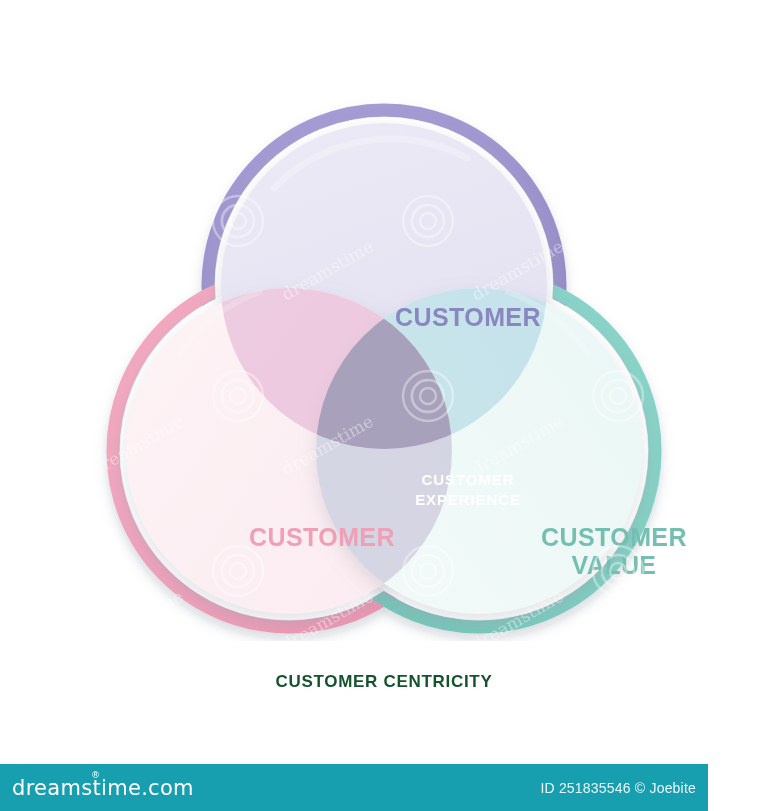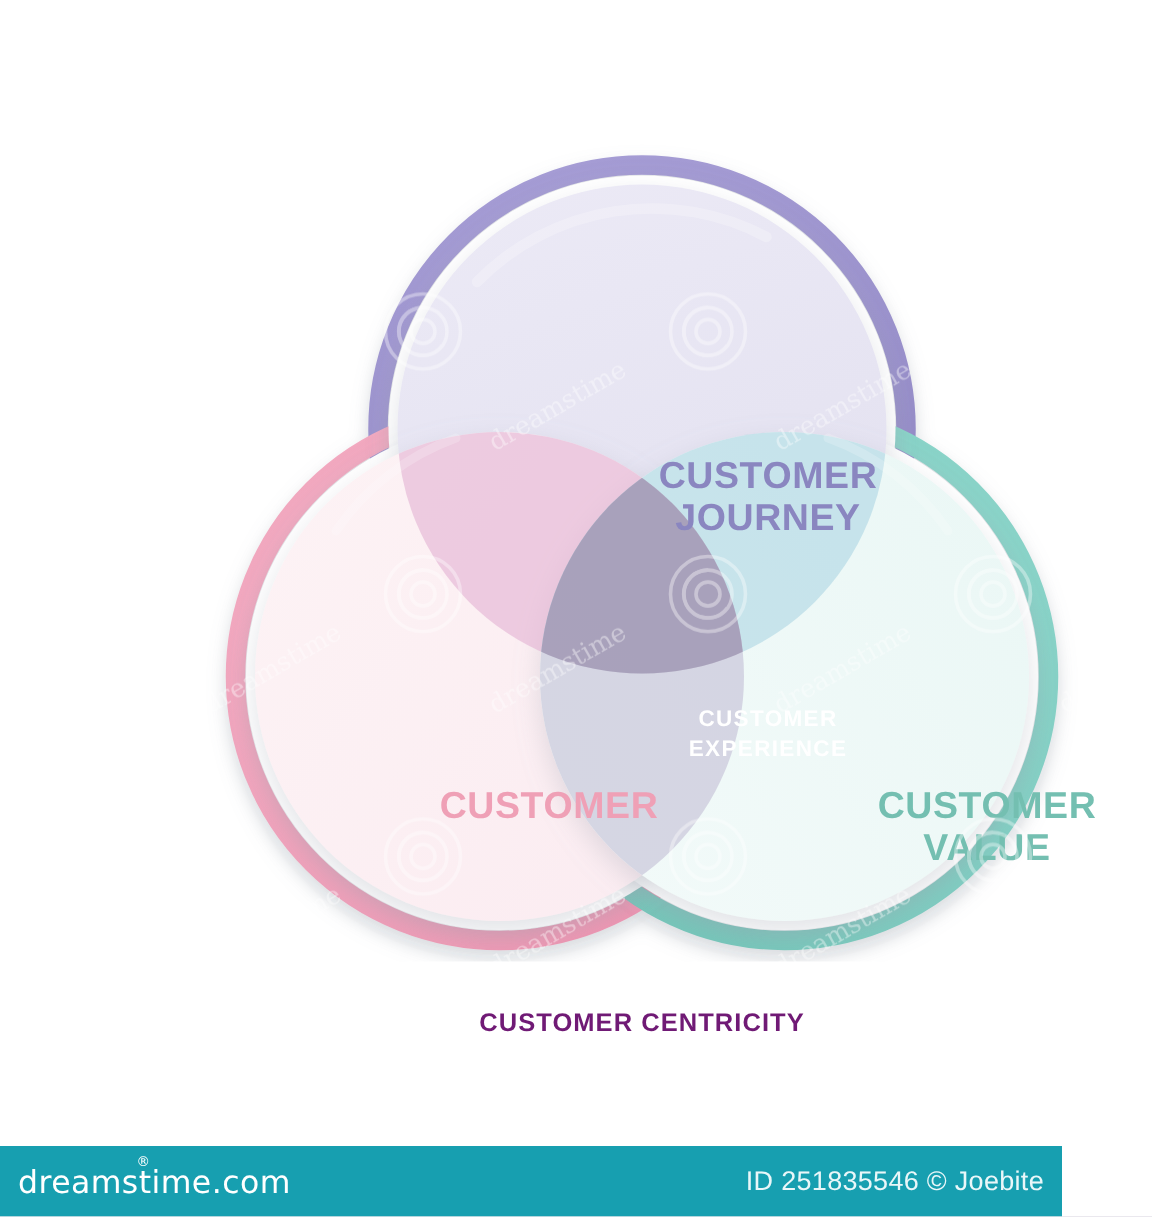--- a/index.html
+++ b/index.html
@@ -16,21 +16,20 @@
   }
 
   
   #stage {
     position: absolute;
     left: 0; top: 0;
     width: 704px;
     height: 760px;
     background: #ffffff;
     overflow: hidden;
-    margin-left: 44px;
   }
 
   
   .wm-layer {
     position: absolute;
     left: 0; top: 0;
     width: 768px; height: 760px;
     pointer-events: none;
     z-index: 6;
     opacity: .5;
@@ -88,21 +87,21 @@
 
   #caption {
     position: absolute;
     left: 0;
     top: 672px;
     width: 768px;
     text-align: center;
     font-size: 17px;
     font-weight: bold;
     letter-spacing: .7px;
-    color: #701a75;
+    color: #14532d;
     z-index: 7;
   }
 
   
   #footer {
     position: absolute;
     left: 0;
     top: 764px;
     width: 708px;
     height: 47px;
@@ -122,21 +121,21 @@
     font-family: "DejaVu Sans", sans-serif;
   }
   #footer-logo .reg {
     position: absolute;
     top: -6px;
     left: 79px;
     font-size: 9px;
   }
   #footer-credit {
     color: #e9f7f9;
-    font-size: 18px;
+    font-size: 14px;
     letter-spacing: .2px;
   }
   .hairline {
     position: absolute;
     left: 0; top: 760px;
     width: 768px; height: 4px;
     background: #ffffff;
     z-index: 21;
   }
 </style>
@@ -248,21 +247,20 @@
 
       <g opacity="0.45">
         <path d="M 190 92 A 163 163 0 0 1 383 62" fill="none" stroke="#ffffff" stroke-width="7" stroke-linecap="round" opacity=".55"></path>
         <path d="M 96 258 A 163 163 0 0 1 176 196" fill="none" stroke="#ffffff" stroke-width="6" stroke-linecap="round" opacity=".45"></path>
         <path d="M 424 196 A 163 163 0 0 1 504 258" fill="none" stroke="#ffffff" stroke-width="6" stroke-linecap="round" opacity=".45"></path>
       </g>
     </svg>
 
     <div class="lbl" id="lbl-journey">
       <span>CUSTOMER</span><br>
-      <span>JOURNEY</span>
     </div>
 
     <div class="lbl" id="lbl-experience">
       <span>CUSTOMER</span><br>
     </div>
 
     <div class="lbl" id="lbl-value">
       <span>CUSTOMER</span><br>
       <span>VALUE</span>
     </div>

